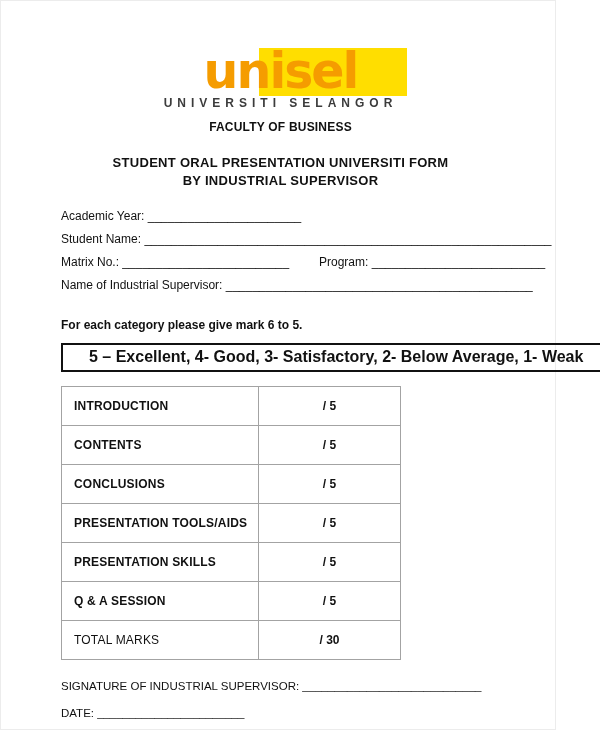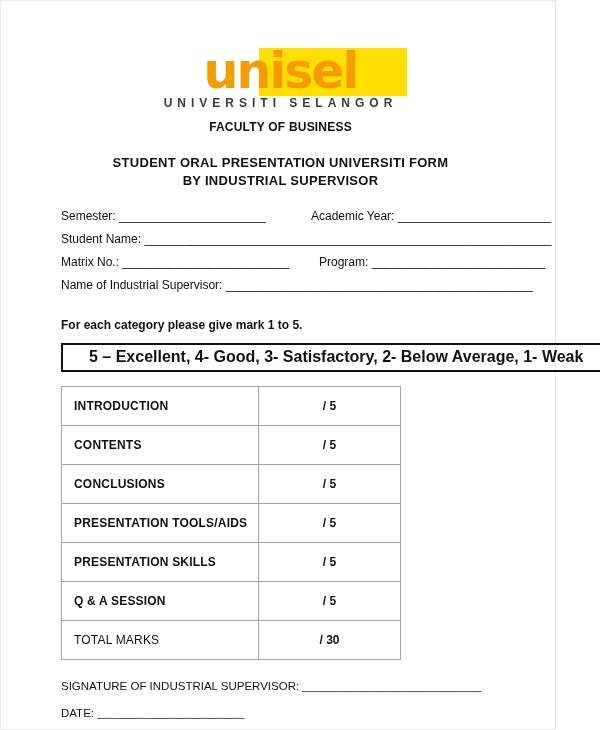--- a/index.html
+++ b/index.html
@@ -73,24 +73,20 @@
 
   <div class="faculty">FACULTY OF BUSINESS</div>
 
   <div class="title">
     <div>STUDENT ORAL PRESENTATION UNIVERSITI FORM</div>
     <div>BY INDUSTRIAL SUPERVISOR</div>
   </div>
 
   <div class="form">
     <div class="form-line">
-      <span class="seg-sem">
-        <span>Semester:</span>
-        <span class="blank">______________________</span>
-      </span>
       <span>
         <span>Academic Year:</span>
         <span class="blank">_______________________</span>
       </span>
     </div>
 
     <div class="form-line">
       <span>
         <span>Student Name:</span>
         <span class="blank">_____________________________________________________________</span>
@@ -109,21 +105,21 @@
     </div>
 
     <div class="form-line">
       <span>
         <span>Name of Industrial Supervisor:</span>
         <span class="blank">______________________________________________</span>
       </span>
     </div>
   </div>
 
-  <div class="instruction">For each category please give mark 1 to 5.</div>
+  <div class="instruction">For each category please give mark 6 to 5.</div>
 
   <div class="scale-box">5 –  Excellent, 4- Good, 3- Satisfactory, 2- Below Average, 1- Weak</div>
 
   <div class="score-table">
     <div class="trow">
       <div class="tcat">INTRODUCTION</div>
       <div class="tmark">/ 5</div>
     </div>
     <div class="trow">
       <div class="tcat">CONTENTS</div>

